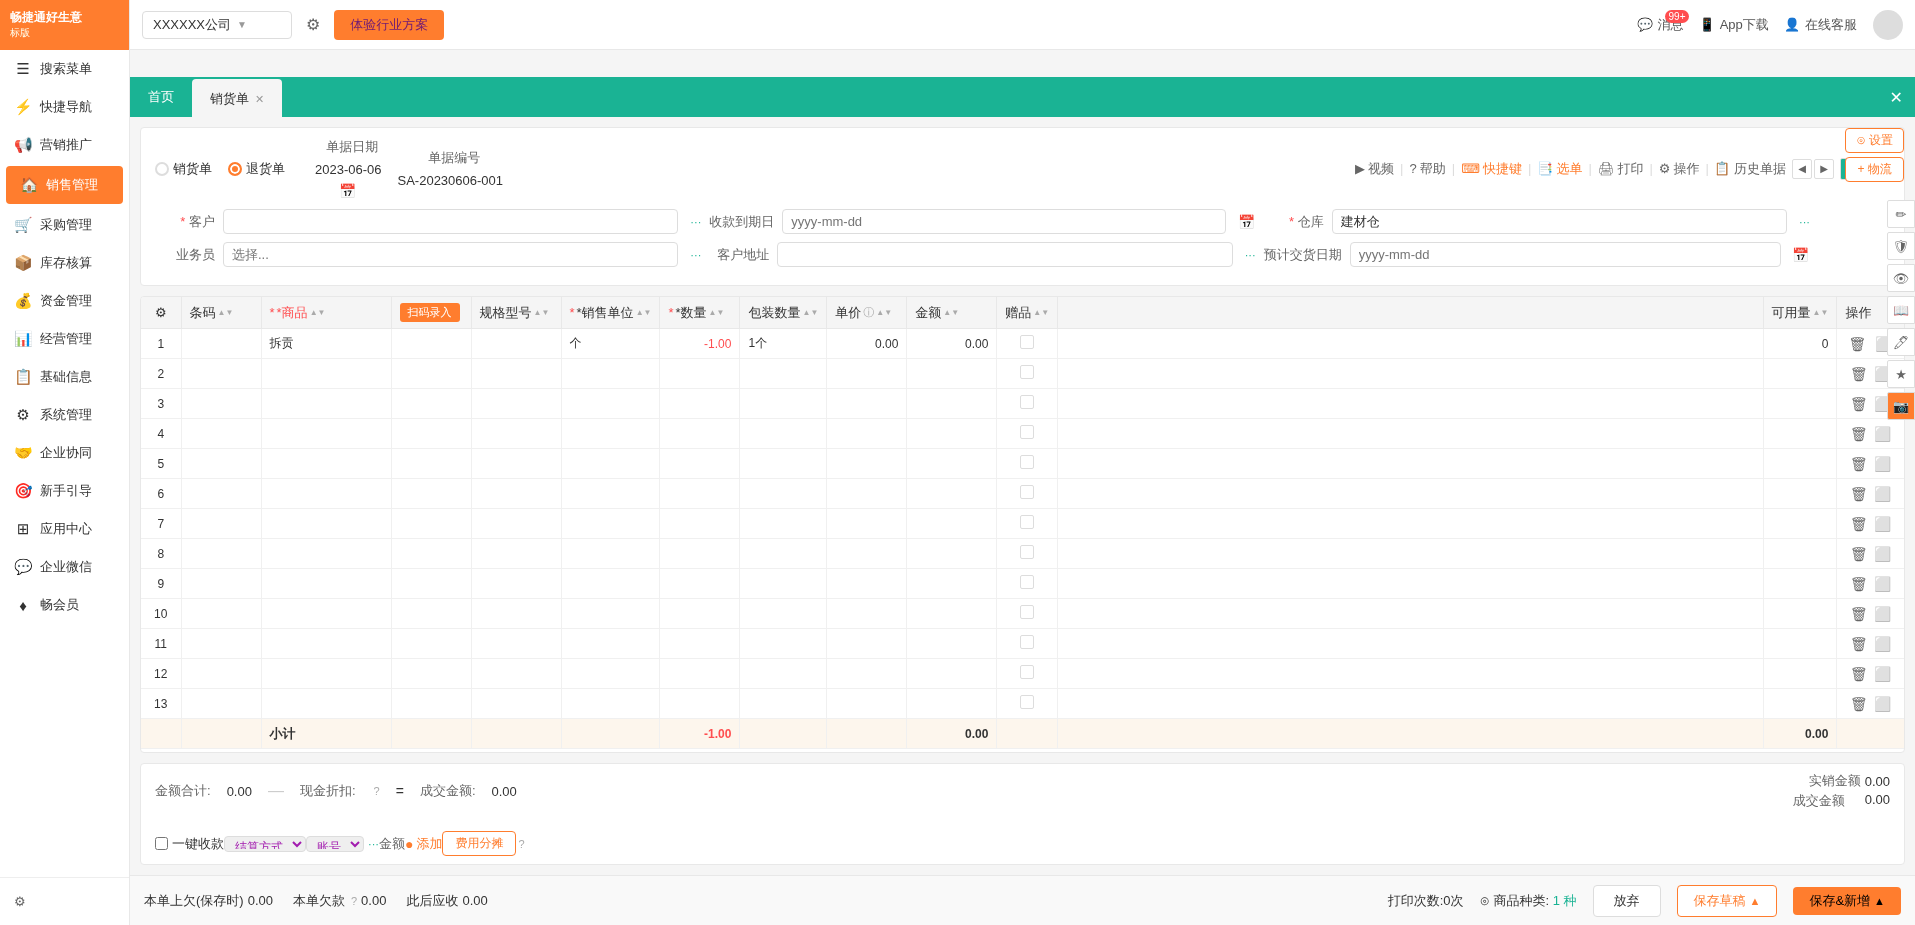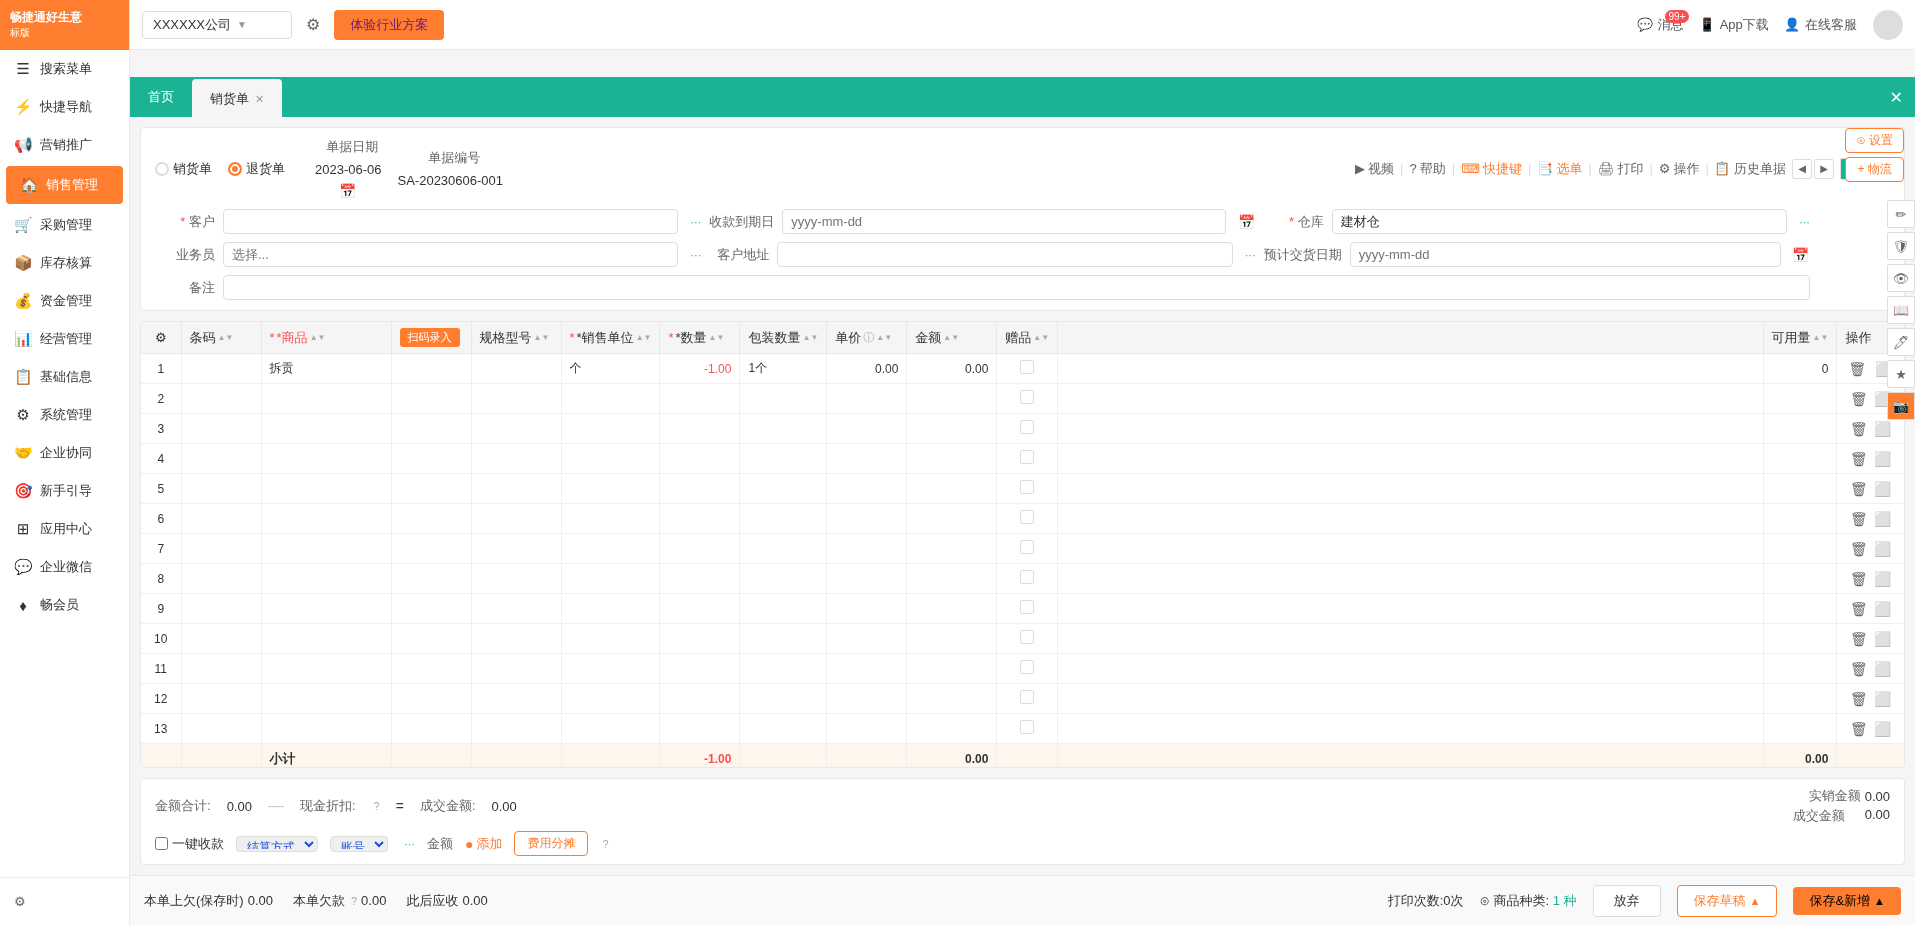--- a/index.html
+++ b/index.html
@@ -84,29 +84,29 @@
     .td-red { color: #ff4d4f; }
     .td-center { text-align: center; }
     .scan-btn { background: #ff7d2e; color: white; border: none; padding: 2px 8px; border-radius: 3px; font-size: 11px; cursor: pointer; }
     .checkbox { width: 14px; height: 14px; border: 1px solid #ddd; border-radius: 2px; display: inline-block; cursor: pointer; }
     .op-icon { color: #666; cursor: pointer; margin: 0 3px; font-size: 14px; }
     .subtotal-row td { background: #fdf6ed; font-weight: bold; }
 
     
     .form-footer { background: #fff; border: 1px solid #e8e8e8; border-radius: 4px; padding: 8px 14px; }
     .footer-row1 { display: flex; align-items: center; gap: 16px; font-size: 13px; color: #333; }
-    .footer-row2 { display: flex; align-items: center; gap: 12px; font-size: 13px; color: #333; margin-top: 6px; }
+    .footer-row2 { display: flex; align-items: center; font-size: 13px; color: #333; margin-top: 21px; }
     .footer-label { color: #666; }
     .footer-value { color: #333; }
     .footer-divider { color: #ccc; font-size: 16px; }
     .equal-sign { color: #333; font-size: 14px; }
     .add-btn { background: transparent; border: none; color: #ff7d2e; cursor: pointer; display: flex; align-items: center; gap: 3px; }
     .expense-btn { background: white; color: #ff7d2e; border: 1px solid #ff7d2e; padding: 3px 12px; border-radius: 4px; cursor: pointer; font-size: 12px; }
     .one-key-btn { display: flex; align-items: center; gap: 4px; cursor: pointer; font-size: 13px; color: #333; }
-    .select-sm { border: 1px solid #ddd; border-radius: 4px; padding: 2px 6px; font-size: 12px; color: #1d4ed8; height: 16px; }
+    .select-sm { border: 1px solid #ddd; border-radius: 4px; padding: 2px 6px; font-size: 12px; color: #a21caf; height: 16px; }
 
     
     .bottom-bar { height: 50px; background: #f9f9f9; border-top: 1px solid #e8e8e8; display: flex; align-items: center; padding: 0 14px; gap: 20px; font-size: 13px; color: #333; }
     .bottom-bar-item { display: flex; align-items: center; gap: 4px; }
     .bottom-bar-right { margin-left: auto; display: flex; align-items: center; gap: 16px; }
     .btn-abandon { background: white; color: #333; border: 1px solid #ddd; padding: 6px 20px; border-radius: 4px; cursor: pointer; font-size: 13px; }
     .btn-save-draft { background: white; color: #ff7d2e; border: 1px solid #ff7d2e; padding: 6px 16px; border-radius: 4px; cursor: pointer; font-size: 13px; display: flex; align-items: center; gap: 4px; }
     .btn-save-new { background: #ff7d2e; color: #000000; border: none; padding: 5px 16px; border-radius: 4px; cursor: pointer; font-size: 13px; display: flex; align-items: center; gap: 4px; }
     .btn-chevron { font-size: 11px; }
 
@@ -348,24 +348,20 @@
           <input class="field-input" type="text" style="flex: 1 1 0%;">
           <span class="field-dots">···</span>
         </div>
         <div class="field-row">
           <span class="field-label">预计交货日期</span>
           <input class="field-input" type="text" style="flex: 1 1 0%;" placeholder="yyyy-mm-dd">
           <span class="field-cal">📅</span>
         </div>
       </div>
 
-      <div style="display:flex; align-items:center; gap:8px; padding-right:80px;">
-        <span class="field-label">备注</span>
-        <input class="field-input" type="text" style="flex: 1 1 0%;">
-      </div>
 
       <div class="set-btn-wrap">
         <button class="set-btn">⊙ 设置</button>
         <button class="logistics-btn">+ 物流</button>
       </div>
     </div>
 
     <div class="table-container">
       <table>
         <thead>

